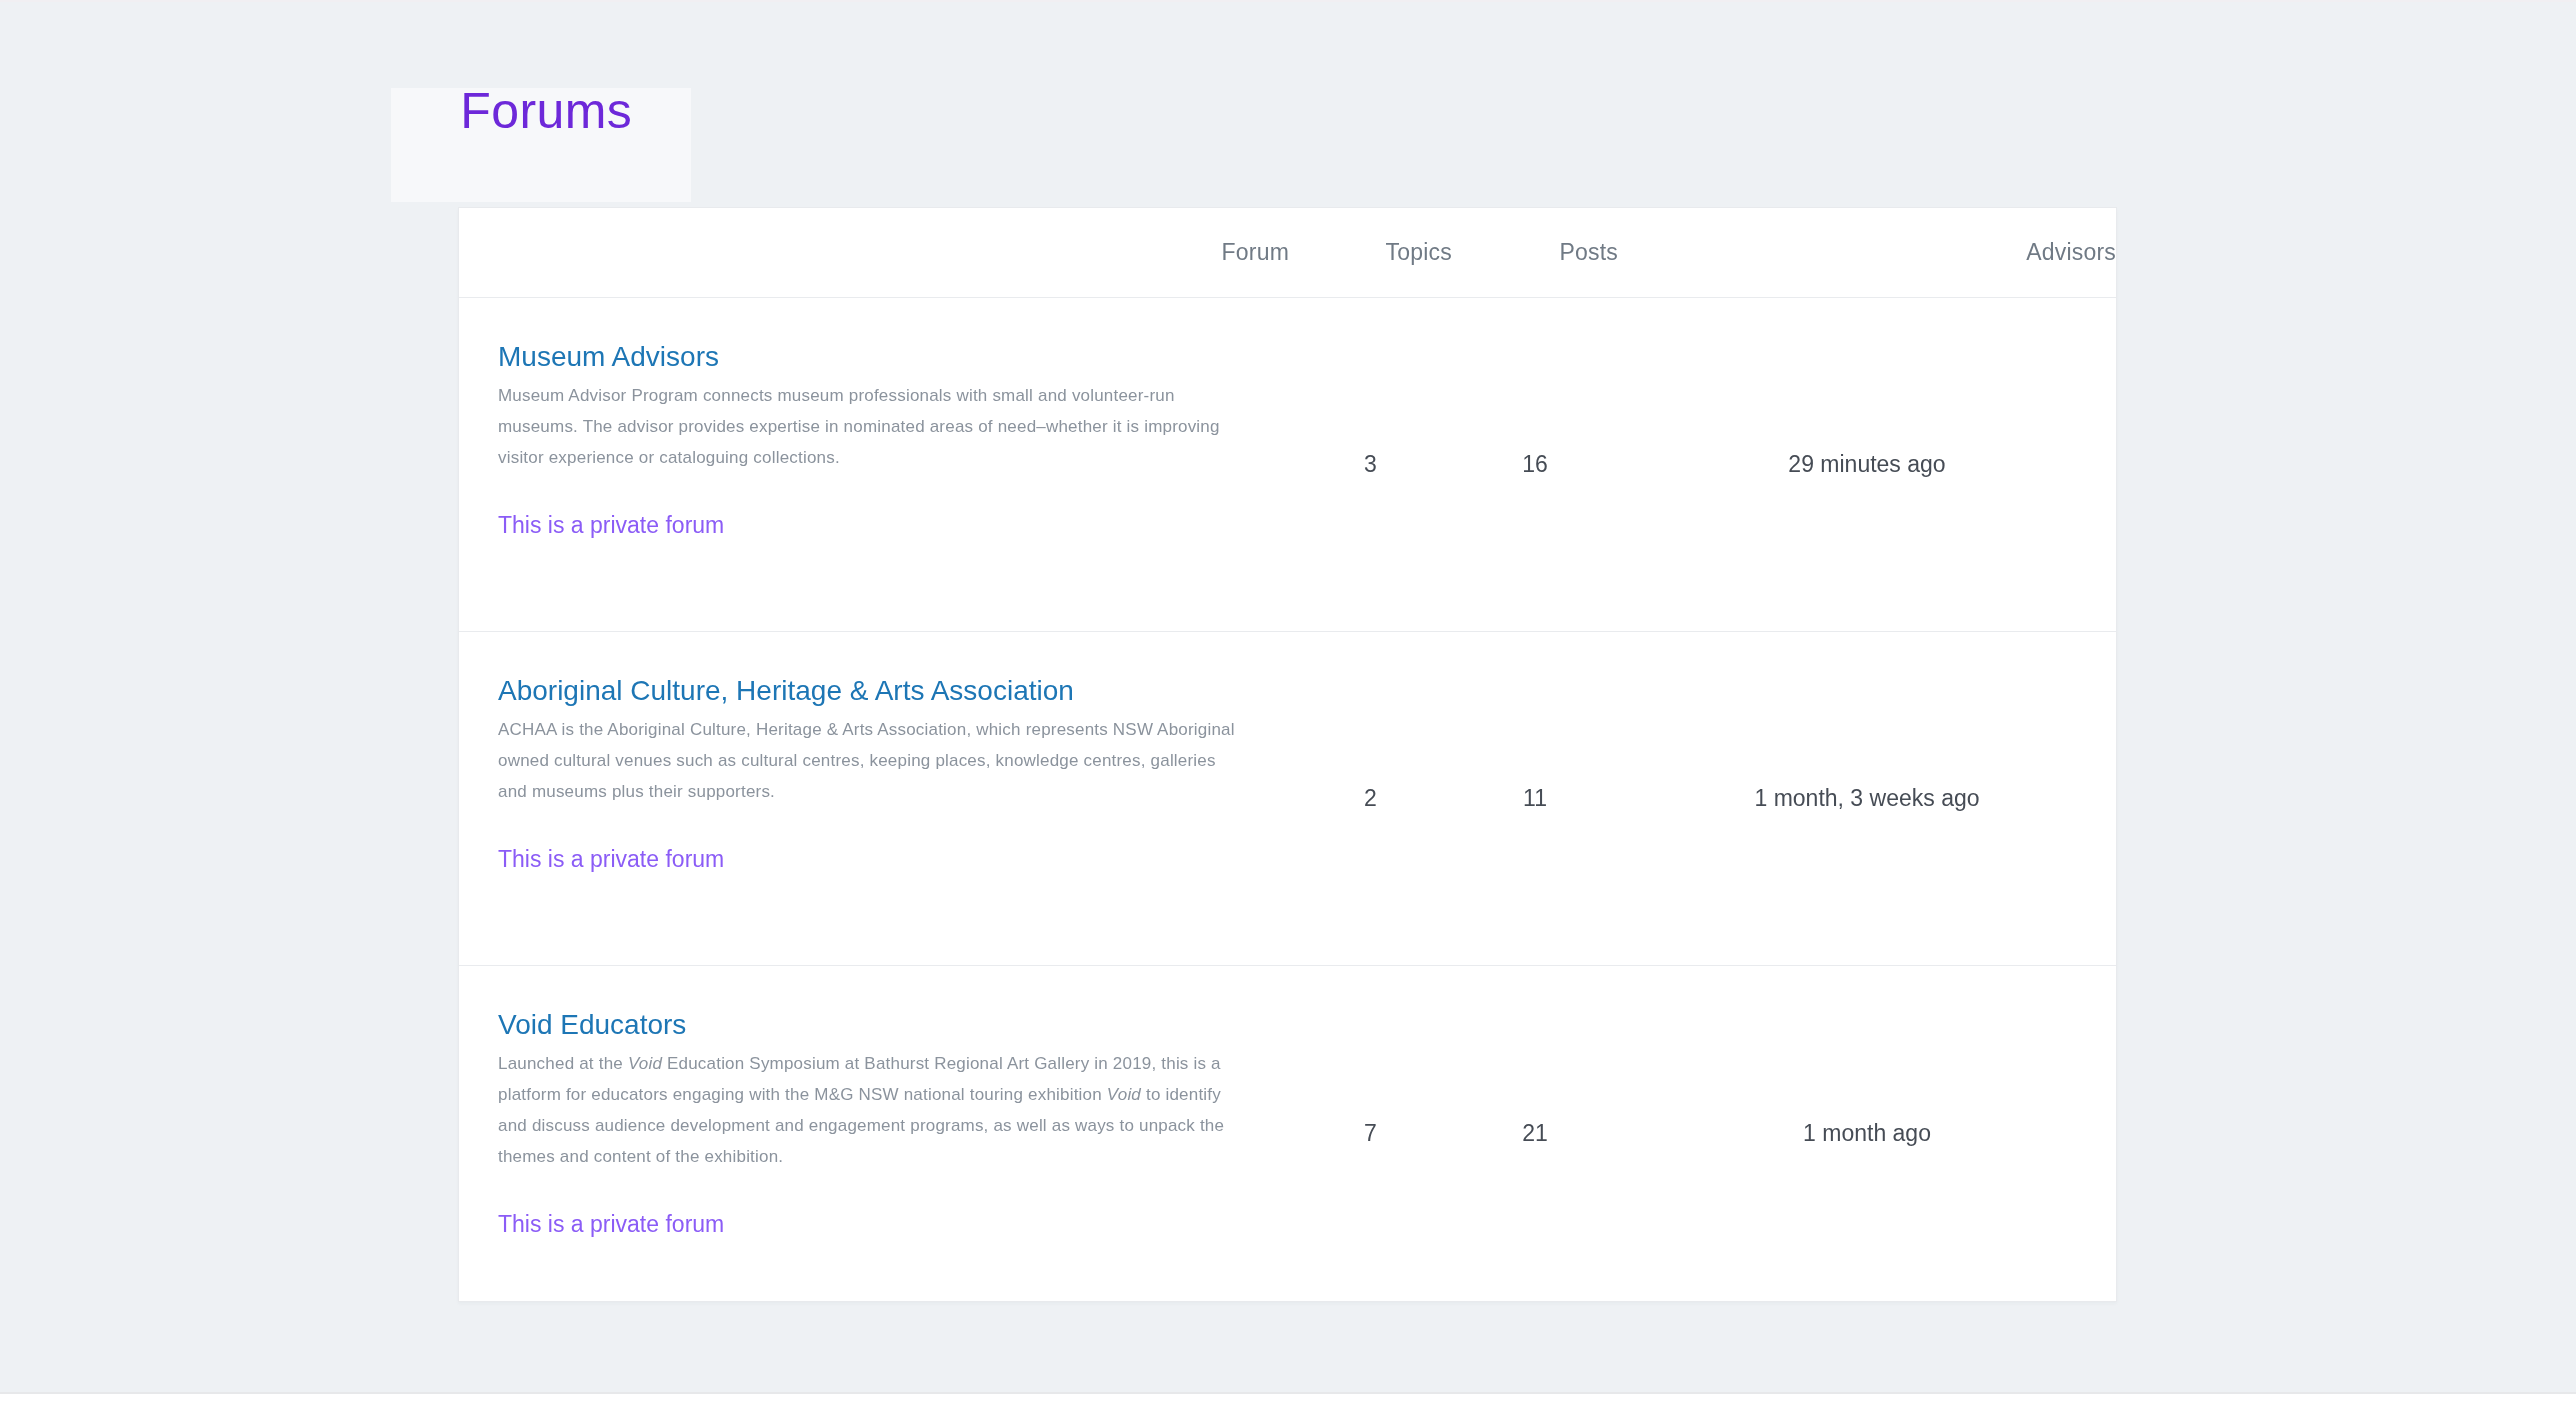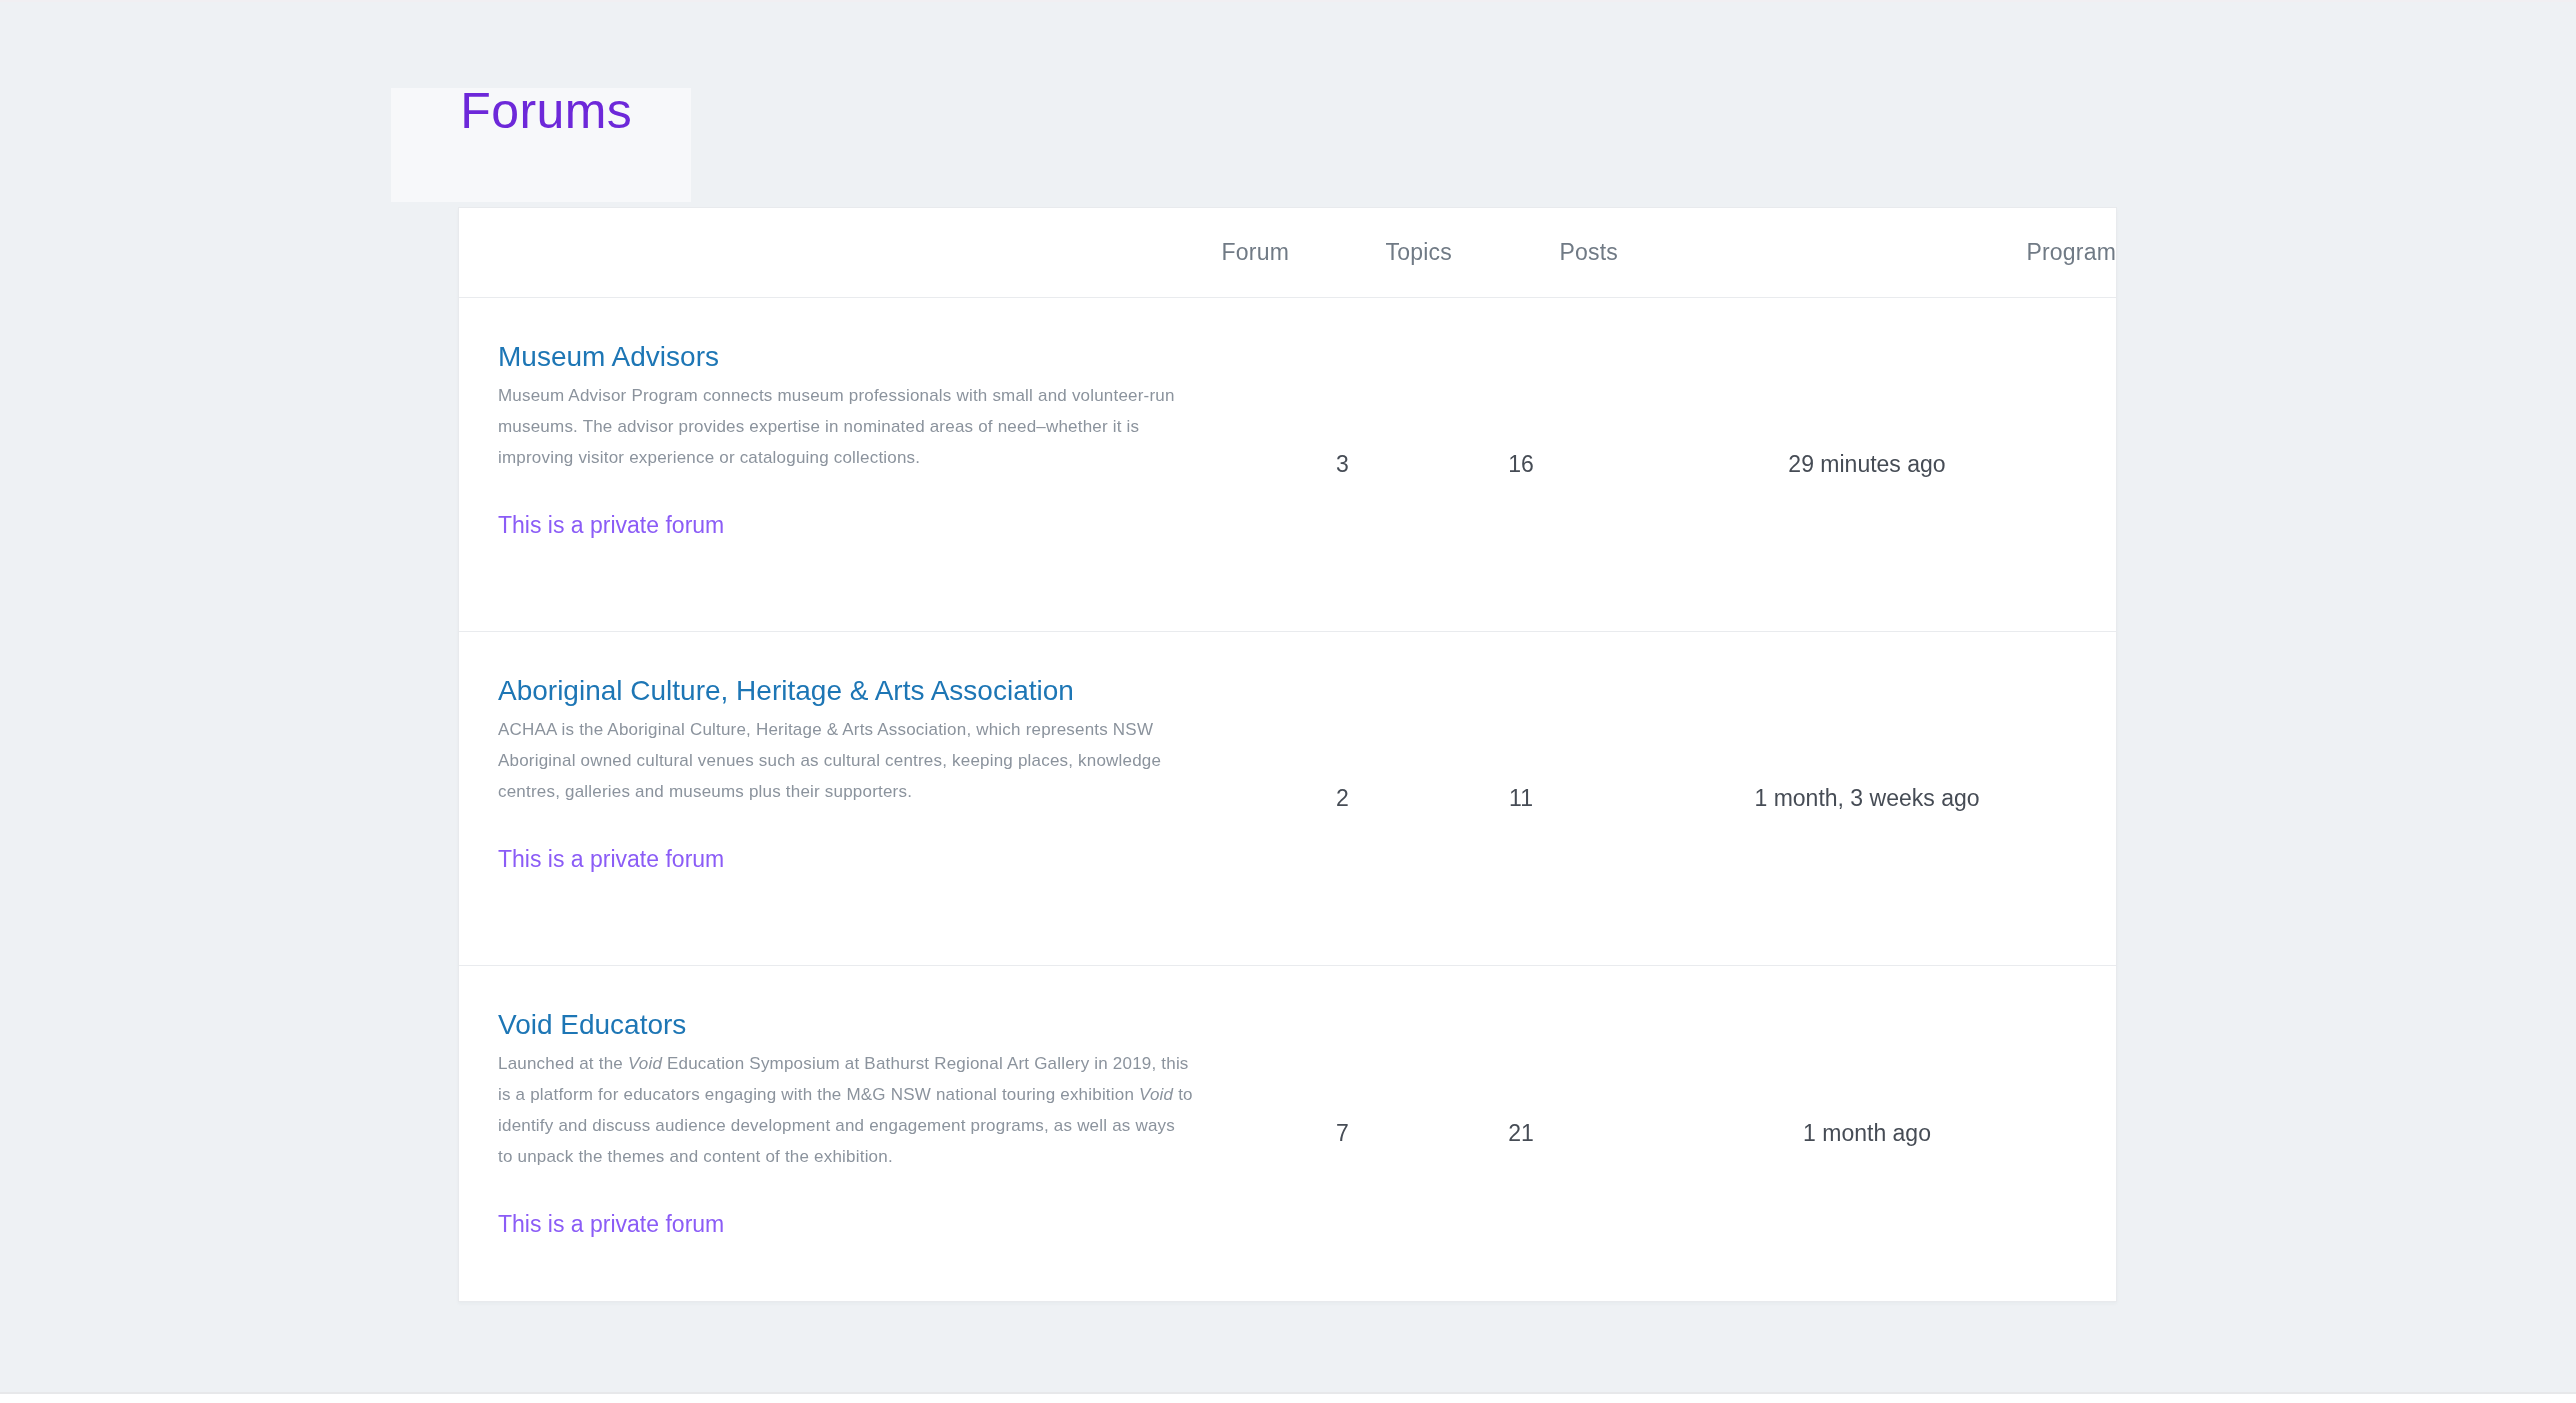--- a/index.html
+++ b/index.html
@@ -61,21 +61,20 @@
     color: #707a85;
     letter-spacing: 0.2px;
   }
   .col-forum { padding-left: 39px; text-align: right; }
   .col-topics, .col-posts, .col-activity { text-align: right; }
   .forum-row {
     display: grid;
     grid-template-columns: 1fr 163px 166px 498px;
     border-bottom: 1.6px solid #e9ebee;
     min-height: 334px;
-    gap: 14px;
   }
   .forum-row:last-child { border-bottom: none; }
   .cell-forum {
     padding: 40px 54px 61px 39px;
   }
   .forum-title {
     display: inline-block;
     font-size: 28px;
     line-height: 37px;
     color: #1d76b5;
@@ -118,21 +117,21 @@
   <div class="title-highlight"></div>
 
   <main class="content">
     <h1 class="page-title">Forums</h1>
 
     <section class="forums-card">
       <div class="table-header">
         <div class="header-cell col-forum">Forum</div>
         <div class="header-cell col-topics">Topics</div>
         <div class="header-cell col-posts">Posts</div>
-        <div class="header-cell col-activity">Program</div>
+        <div class="header-cell col-activity">Advisors</div>
       </div>
       <div id="rows-container">
   <div class="forum-row">
     <div class="cell cell-forum">
       <a class="forum-title" href="#">Museum Advisors</a>
       <p class="forum-description">Museum Advisor Program connects museum professionals with small and volunteer-run museums. The advisor provides expertise in nominated areas of need–whether it is improving visitor experience or cataloguing collections.</p>
       <p class="forum-note">This is a private forum</p>
     </div>
     <div class="cell cell-topics">3</div>
     <div class="cell cell-posts">16</div>

